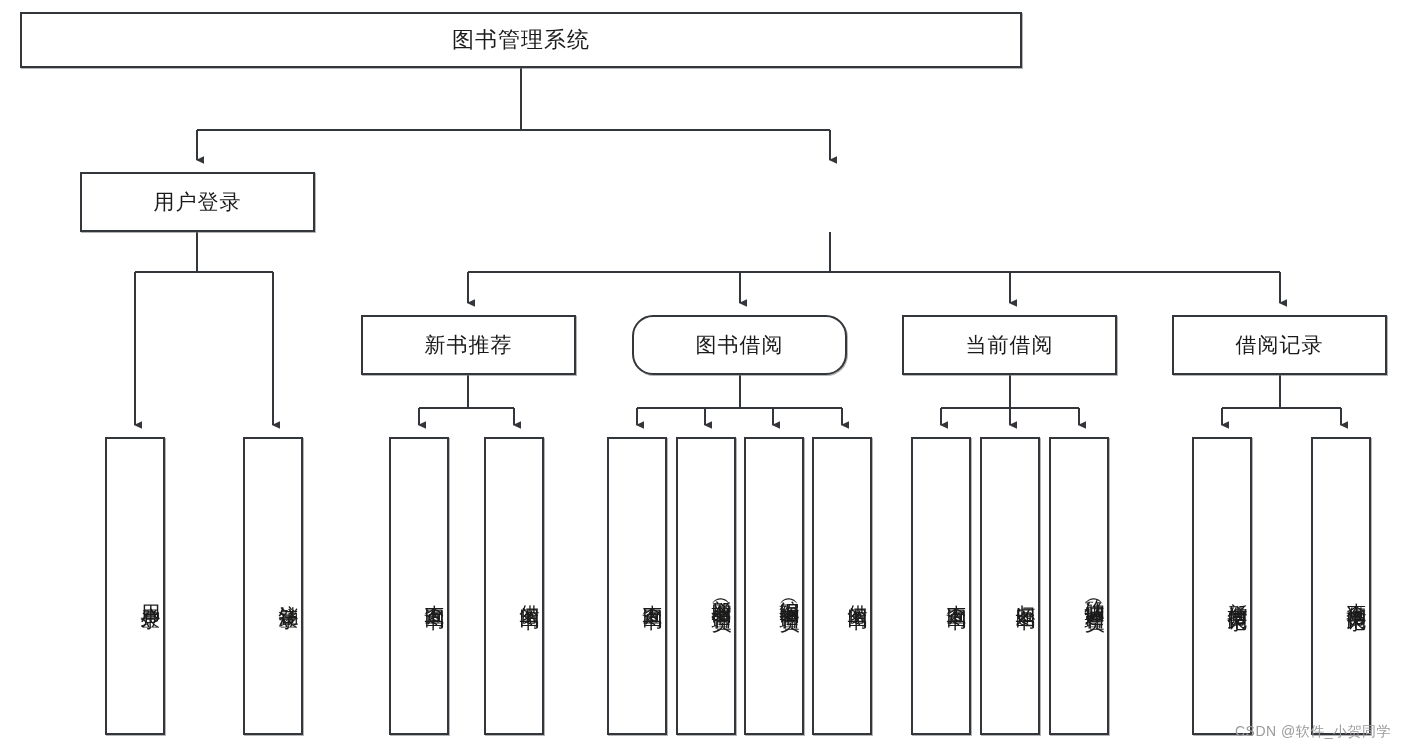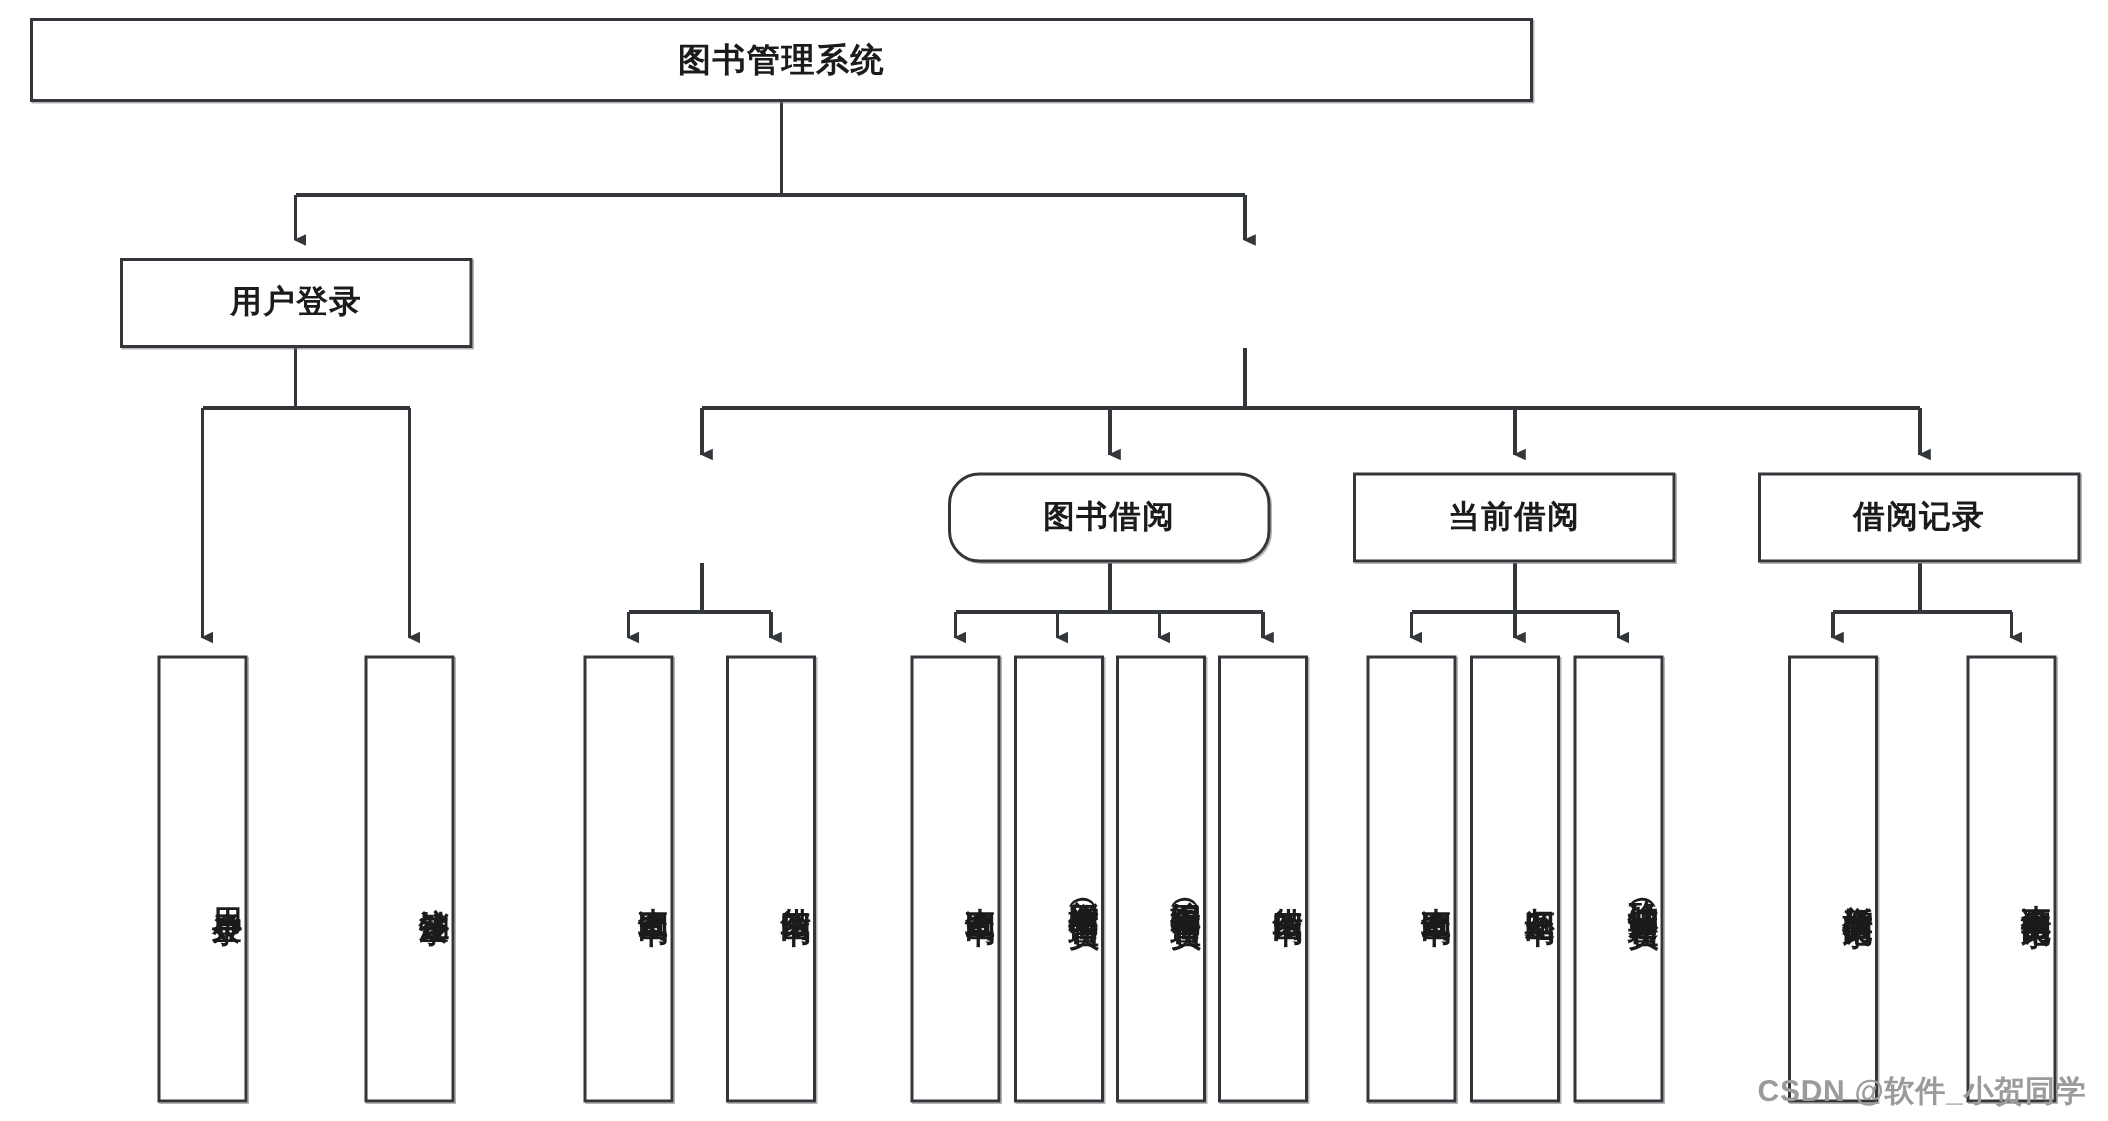--- a/index.html
+++ b/index.html
@@ -10,21 +10,20 @@
   }
   body {
     font-family: "Liberation Sans", "DejaVu Sans", sans-serif;
   }
   #diagram-root {
     position: relative;
     width: 1405px;
     height: 747px;
     background: #ffffff;
     overflow: hidden;
-    font-weight: bold;
   }
   #edge-layer {
     position: absolute;
     left: 0;
     top: 0;
     width: 1405px;
     height: 747px;
     pointer-events: none;
   }
   .node {
@@ -59,21 +58,21 @@
   }
   .node.vert > .vtext {
     writing-mode: vertical-rl;
     text-orientation: upright;
     display: block;
   }
   .watermark {
     position: absolute;
     right: 14px;
     bottom: 6px;
-    font-size: 20px;
+    font-size: 14px;
     color: #9b9b9b;
     letter-spacing: 0.5px;
     white-space: nowrap;
     user-select: none;
   }
 </style>
 </head>
 <body>
 
 <div id="diagram-root">
@@ -130,20 +129,23 @@
   </svg>
 
   <div class="node horiz root" style="left:20px; top:12px; width:1002px; height:56px;">
     <span>图书管理系统</span>
   </div>
 
   <div class="node horiz" style="left:80px; top:172px; width:235px; height:60px;">
     <span>用户登录</span>
   </div>
 
+  <div class="node horiz" style="left:361px; top:315px; width:215px; height:60px;">
+    <span>新书推荐</span>
+  </div>
   <div class="node horiz" style="left:632px; top:315px; width:215px; height:60px;border-radius:21px;">
     <span>图书借阅</span>
   </div>
   <div class="node horiz" style="left:1172px; top:315px; width:215px; height:60px;">
     <span>借阅记录</span>
   </div>
   <div class="node horiz" style="left:902px; top:315px; width:215px; height:60px;">
     <span>当前借阅</span>
   </div>
 

